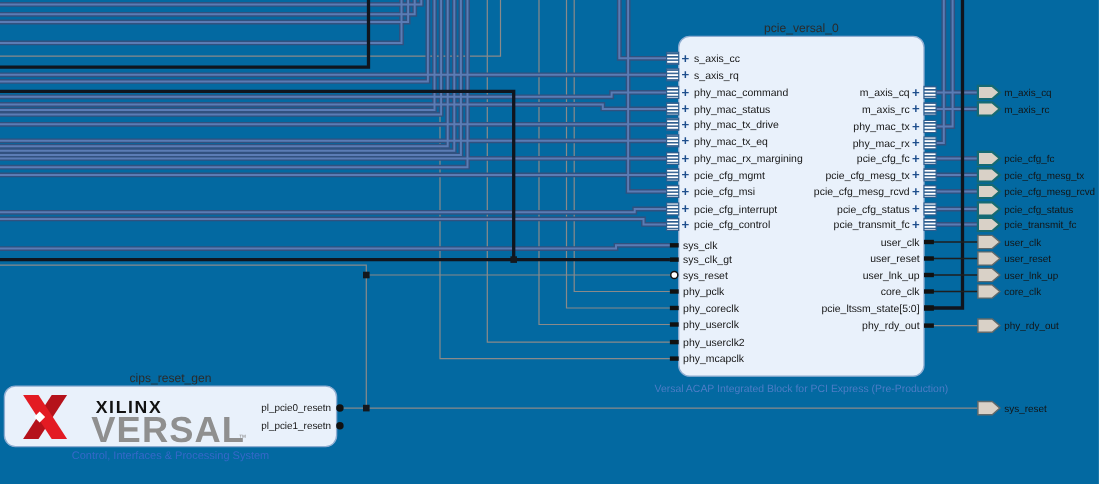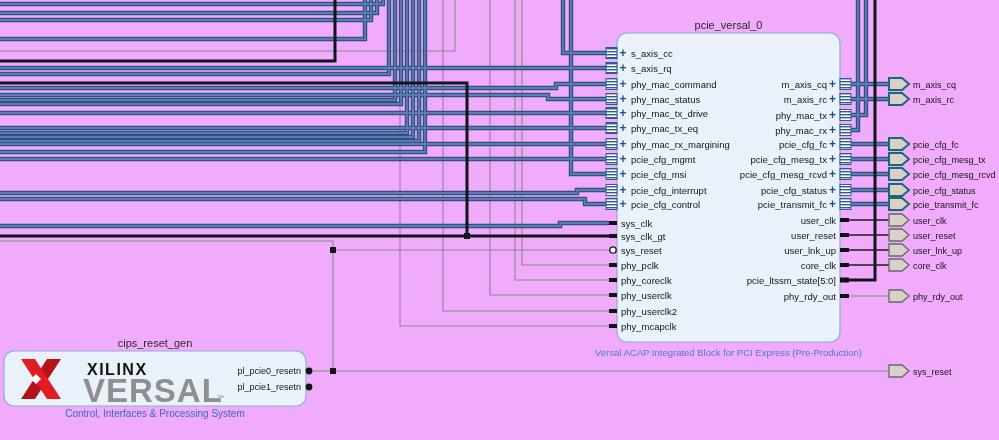--- a/index.html
+++ b/index.html
@@ -1,17 +1,17 @@
 <!DOCTYPE html>
 <html><head>
 <meta charset="utf-8">
 <style>
   html,body{margin:0;padding:0;background:#ffffff;}
   body{font-family:"Liberation Sans", sans-serif;}
-  #stage{position:relative;width:999px;height:440px;background:#f0abfc;overflow:hidden;}
+  #stage{position:relative;width:999px;height:440px;background:#0369a1;overflow:hidden;}
   svg text{font-family:"Liberation Sans", sans-serif;}
 </style>
 </head>
 <body>
 
 <div id="stage">
   <svg id="diagram" width="999" height="440" viewBox="0 0 999 440" xmlns="http://www.w3.org/2000/svg">
     <defs>
       <pattern id="hatch" width="3" height="3" patternUnits="userSpaceOnUse">
         <rect width="3" height="3" fill="#ffffff"></rect>

